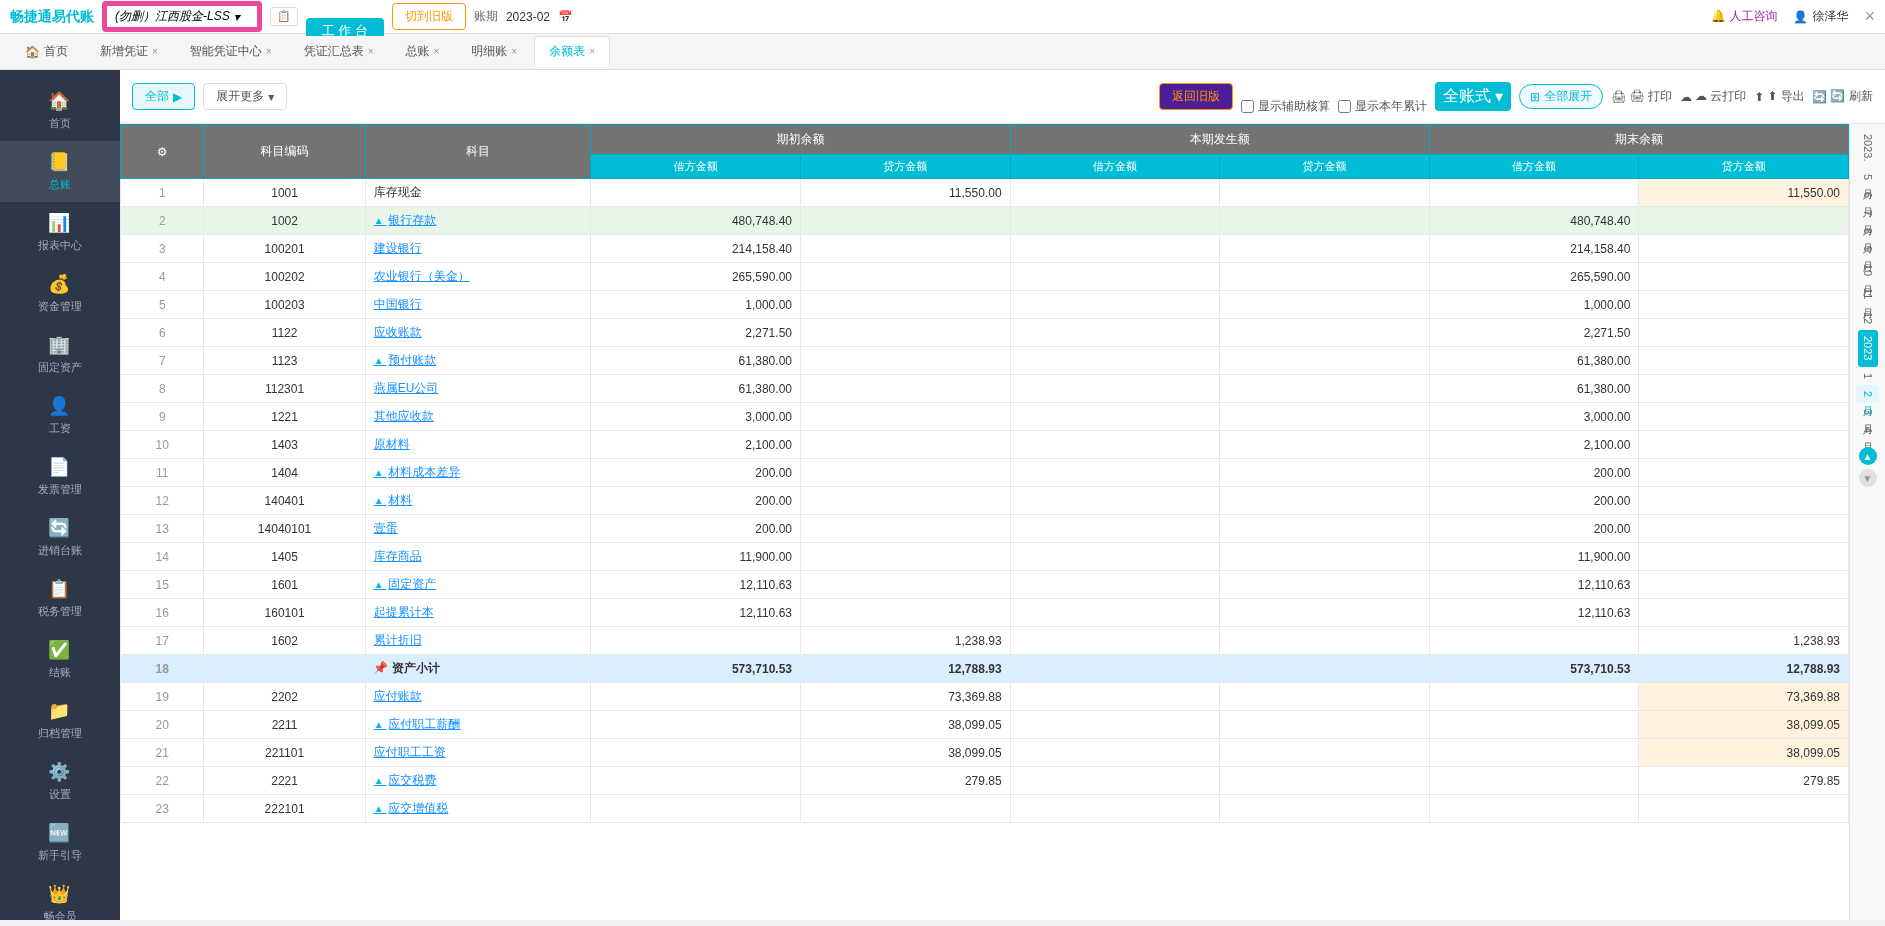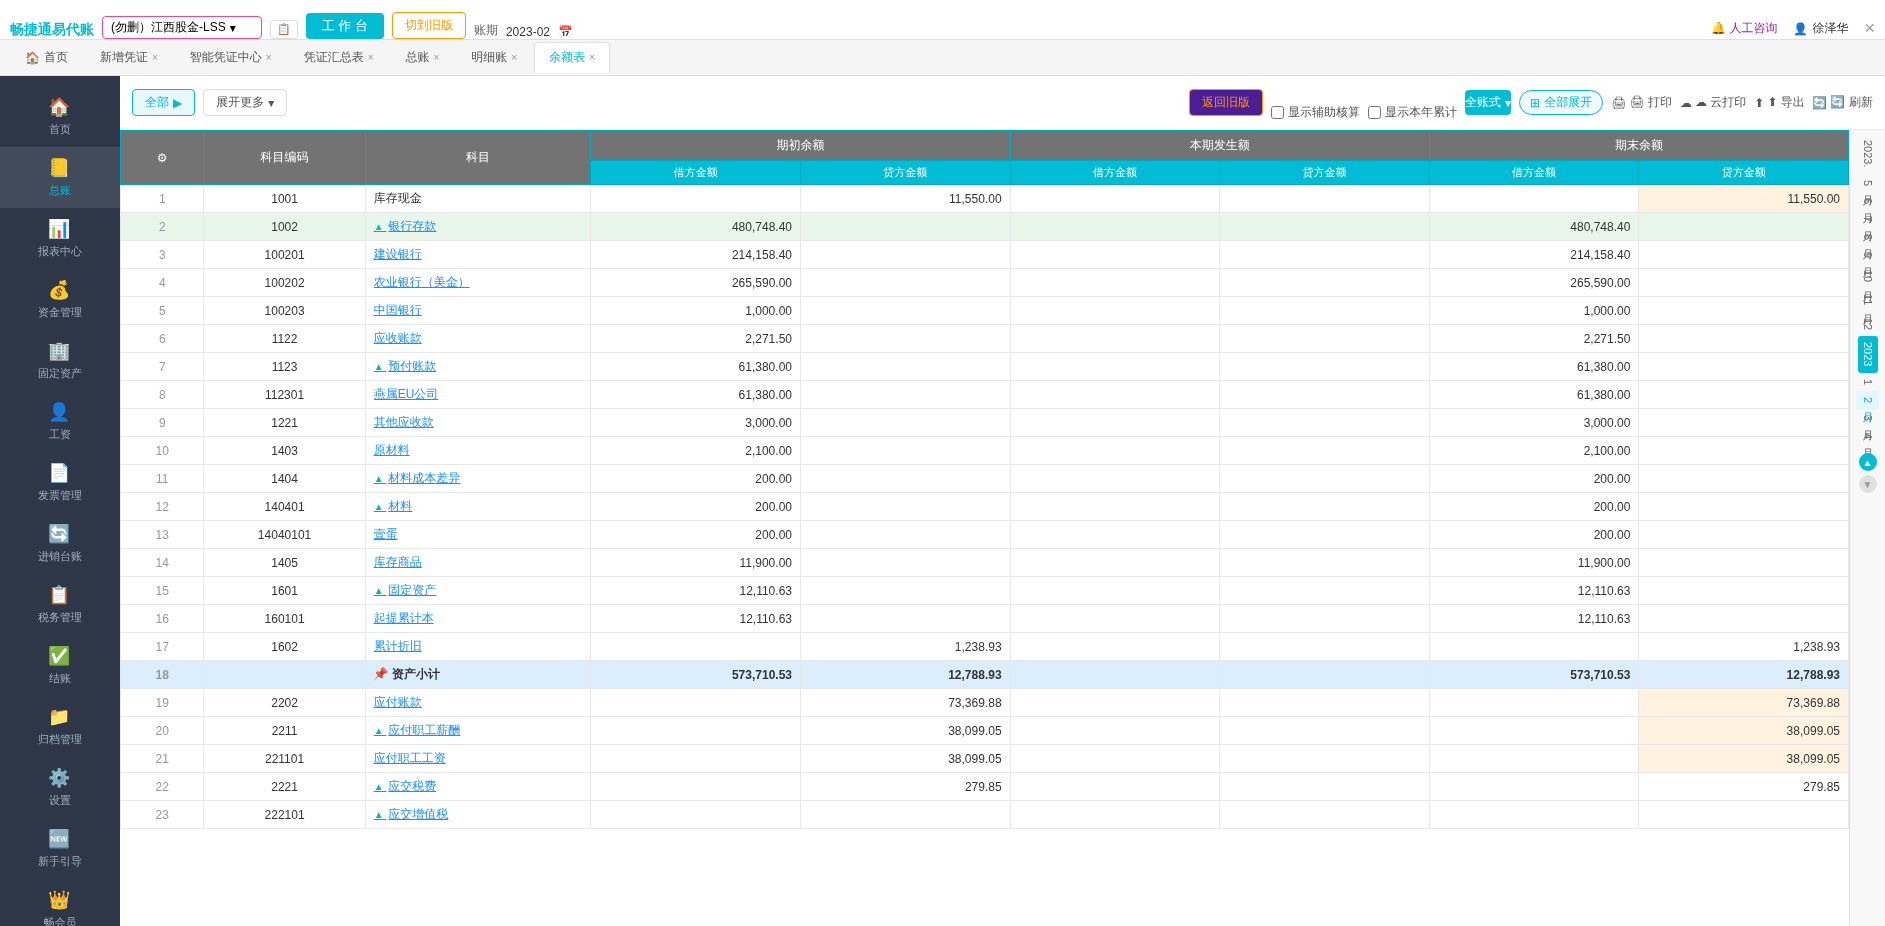--- a/index.html
+++ b/index.html
@@ -1,26 +1,26 @@
 <!DOCTYPE html>
 <html><head>
   <meta charset="utf-8">
   <style>
     * { box-sizing: border-box; margin: 0; padding: 0; }
     body { font-family: 'Microsoft YaHei', Arial, sans-serif; font-size: 12px; background: #f0f2f5; overflow: hidden; }
 
     
     .top-bar {
-      display: flex; align-items: flex-end; background: #fff; height: 40px;
+      display: flex; align-items: center; background: #fff; height: 34px;
       padding: 0 10px; border-bottom: 1px solid #e0e0e0; gap: 8px;
     }
     .app-logo { color: #00bcd4; font-weight: bold; font-size: 14px; white-space: nowrap; }
     .company-selector {
-      display: flex; align-items: center; border: 1px solid #ec4899; border-radius: 4px;
-      padding: 2px 8px; gap: 4px; cursor: pointer; min-width: 160px; background: #fff;
+      display: flex; align-items: center; border: 5px solid #ec4899; border-radius: 4px;
+      padding: 2px 8px; gap: 4px; cursor: pointer; min-width: 160px; background: #fff; font-style: italic;
     }
     .copy-btn { background: #fff; border: 1px solid #ddd; border-radius: 3px; padding: 2px 6px; cursor: pointer; font-size: 11px; }
     .workbench-btn {
       background: #00bcd4; color: #fff; border: none; border-radius: 4px;
       padding: 4px 16px; cursor: pointer; font-size: 13px; margin-top: 28px;
     }
     .switch-btn {
       background: #fff; border: 1px solid #ff9800; color: #ff9800; border-radius: 4px;
       padding: 4px 12px; cursor: pointer; font-size: 12px;
     }
@@ -83,21 +83,21 @@
     }
     .toolbar-right { margin-left: auto; display: flex; align-items: center; gap: 8px; }
     .return-btn {
       background: #4c1d95; border: 1px solid #ff9800; color: #ff9800; border-radius: 4px;
       padding: 4px 12px; cursor: pointer; font-size: 12px;
     }
     .checkbox-group { display: flex; align-items: center; gap: 4px; font-size: 12px; color: #555; cursor: pointer; margin-top: 20px; }
     .checkbox-group input { cursor: pointer; }
     .full-form-btn {
       background: #00bcd4; color: #fff; border: none; border-radius: 4px;
-      padding: 4px 0; cursor: pointer; font-size: 12px; display: flex; align-items: center; gap: 4px;
+      padding: 4px 8px; cursor: pointer; font-size: 16px; display: flex; align-items: center; gap: 4px;
     }
     .toggle-expand {
       display: flex; align-items: center; gap: 4px; background: #f0fafc;
       border: 1px solid #00bcd4; border-radius: 20px; padding: 3px 10px;
       cursor: pointer; font-size: 12px; color: #00bcd4;
     }
     .action-btn {
       display: flex; align-items: center; gap: 3px; background: none; border: none;
       cursor: pointer; color: #555; font-size: 12px;
     }

